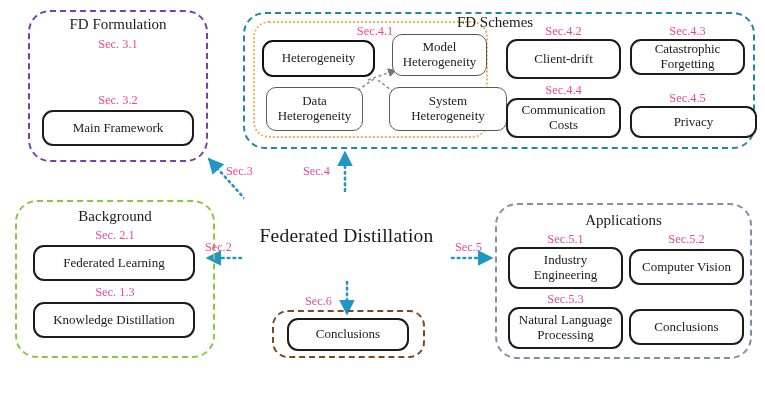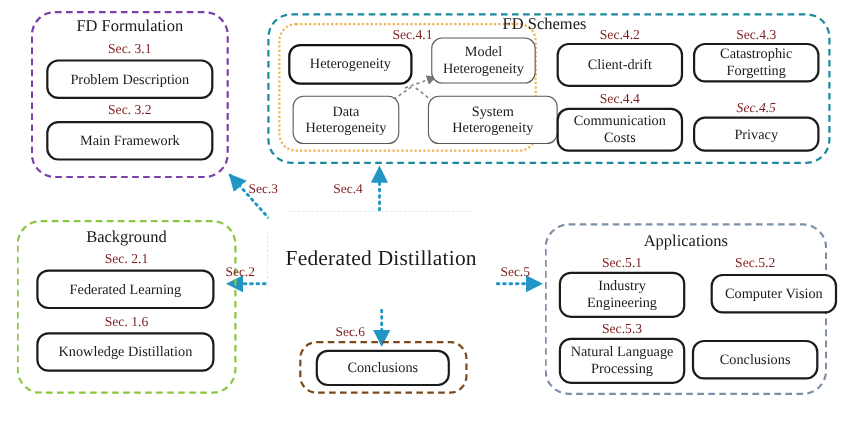--- a/index.html
+++ b/index.html
@@ -59,21 +59,21 @@
   .box.center-node {
     border: none;
     font-size: 19.5px;
     letter-spacing: 0.2px;
   }
 
   
   .sec-cap {
     position: absolute;
     font-size: 12.4px;
-    color: #7f1d1d;
+    color: #ec4899;
     white-space: nowrap;
     text-align: center;
   }
   .sec-cap.edge {
     font-size: 12.2px;
   }
 
   
   #connectors {
     position: absolute;
@@ -113,34 +113,33 @@
     <line x1="374" y1="79" x2="350" y2="96" stroke="#8a8a8a" stroke-width="1.5" stroke-dasharray="3 2.6" marker-end="url(#ah-gray)"></line>
     <line x1="378" y1="80" x2="400" y2="97" stroke="#8a8a8a" stroke-width="1.5" stroke-dasharray="3 2.6" marker-end="url(#ah-gray)"></line>
   </svg>
 
   <div class="panel" style="left:28px; top:10px; width:180px; height:152px;
               border:2.4px dashed #7a3fa8;">
   </div>
   <div class="panel-title" style="left:28px; top:16px; width:180px;">FD Formulation</div>
 
   <div class="sec-cap" style="left:28px; top:37px; width:180px;">Sec. 3.1</div>
-  <div class="box" style="left:42px; top:54px; width:152px; height:36px;">Problem Description</div>
 
   <div class="sec-cap" style="left:28px; top:93px; width:180px;">Sec. 3.2</div>
   <div class="box" style="left:42px; top:110px; width:152px; height:36px;">Main Framework</div>
 
   <div class="panel" style="left:15px; top:200px; width:200px; height:158px;
               border:2.4px dashed #8cc63f;">
   </div>
   <div class="panel-title" style="left:15px; top:208px; width:200px;">Background</div>
 
   <div class="sec-cap" style="left:15px; top:228px; width:200px;">Sec. 2.1</div>
   <div class="box" style="left:33px; top:245px; width:162px; height:36px;">Federated Learning</div>
 
-  <div class="sec-cap" style="left:15px; top:285px; width:200px;">Sec. 1.6</div>
+  <div class="sec-cap" style="left:15px; top:285px; width:200px;">Sec. 1.3</div>
   <div class="box" style="left:33px; top:302px; width:162px; height:36px;">Knowledge Distillation</div>
 
   <div class="panel" style="left:243px; top:12px; width:512px; height:137px;
               border:2.6px dashed #1b8a9c;">
   </div>
 
   <div class="panel" style="left:253px; top:21px; width:235px; height:117px;
               border:2.4px dotted #f0b254; border-radius:16px;">
   </div>
 
@@ -155,33 +154,33 @@
 
   <div class="sec-cap" style="left:506px; top:24px; width:115px;">Sec.4.2</div>
   <div class="box" style="left:506px; top:39px; width:115px; height:40px;">Client-drift</div>
 
   <div class="sec-cap" style="left:630px; top:24px; width:115px;">Sec.4.3</div>
   <div class="box" style="left:630px; top:39px; width:115px; height:36px;">Catastrophic Forgetting</div>
 
   <div class="sec-cap" style="left:506px; top:83px; width:115px;">Sec.4.4</div>
   <div class="box" style="left:506px; top:98px; width:115px; height:40px;">Communication Costs</div>
 
-  <div class="sec-cap" style="left:630px; top:91px; width:115px;font-style:italic;">Sec.4.5</div>
-  <div class="box" style="left:630px; top:106px; width:115px; height:32px;">Privacy</div>
+  <div class="sec-cap" style="left:630px; top:91px; width:115px;">Sec.4.5</div>
+  <div class="box" style="left:630px; top:106px; width:127px; height:32px;">Privacy</div>
 
   <div class="panel" style="left:495px; top:203px; width:257px; height:156px;
               border:2.4px dashed #7d90a8;">
   </div>
   <div class="panel-title" style="left:495px; top:212px; width:257px;">Applications</div>
 
   <div class="sec-cap" style="left:508px; top:232px; width:115px;">Sec.5.1</div>
   <div class="box" style="left:508px; top:247px; width:115px; height:42px;">Industry Engineering</div>
 
   <div class="sec-cap" style="left:629px; top:232px; width:115px;">Sec.5.2</div>
-  <div class="box" style="left:629px; top:249px; width:115px; height:36px;margin-left:17px;">Computer Vision</div>
+  <div class="box" style="left:629px; top:249px; width:115px; height:36px;">Computer Vision</div>
 
   <div class="sec-cap" style="left:508px; top:292px; width:115px;">Sec.5.3</div>
   <div class="box" style="left:508px; top:307px; width:115px; height:42px;">Natural Language Processing</div>
 
   <div class="box" style="left:629px; top:309px; width:115px; height:36px;">Conclusions</div>
 
   <div class="panel" style="left:272px; top:310px; width:153px; height:48px;
               border:2.4px dashed #7a4a1e; border-radius:16px;">
   </div>
   <div class="box" style="left:287px; top:318px; width:122px; height:33px;">Conclusions</div>

